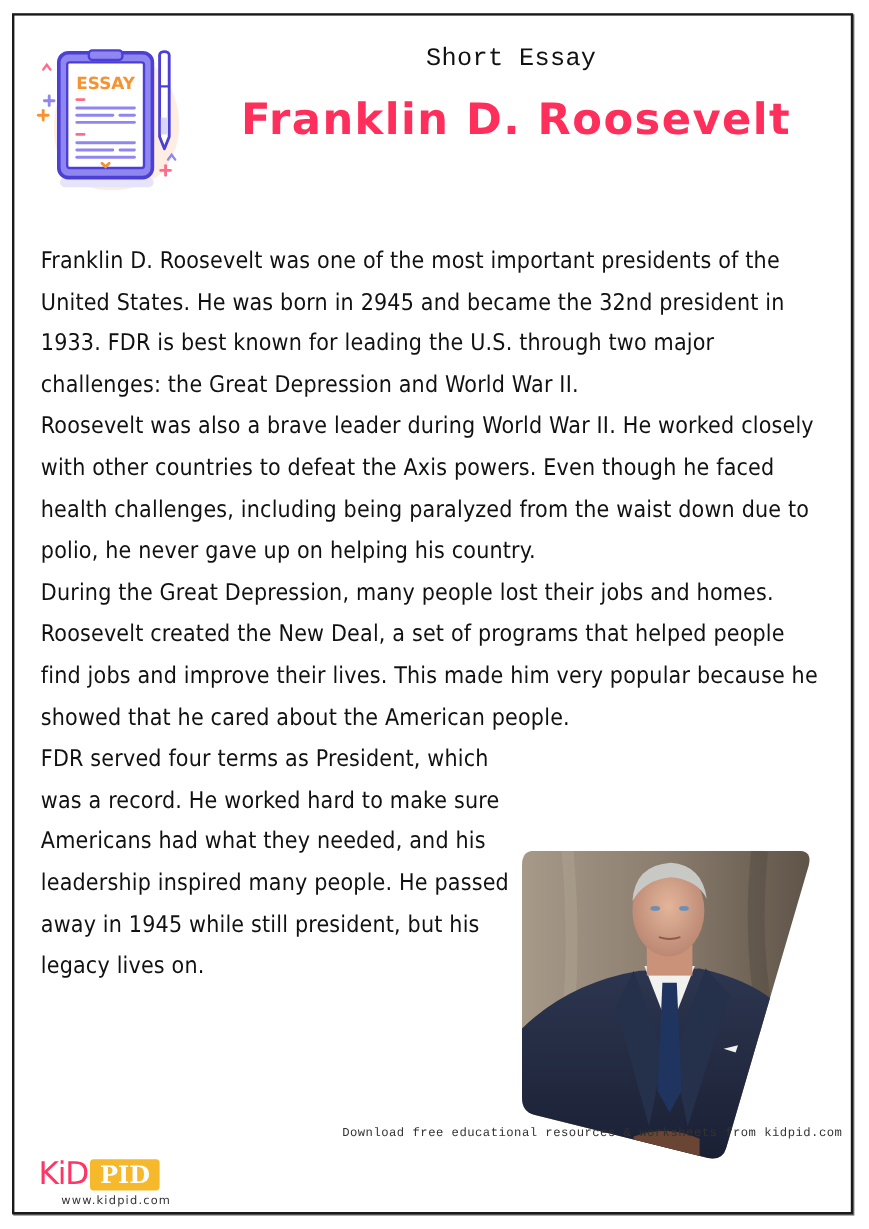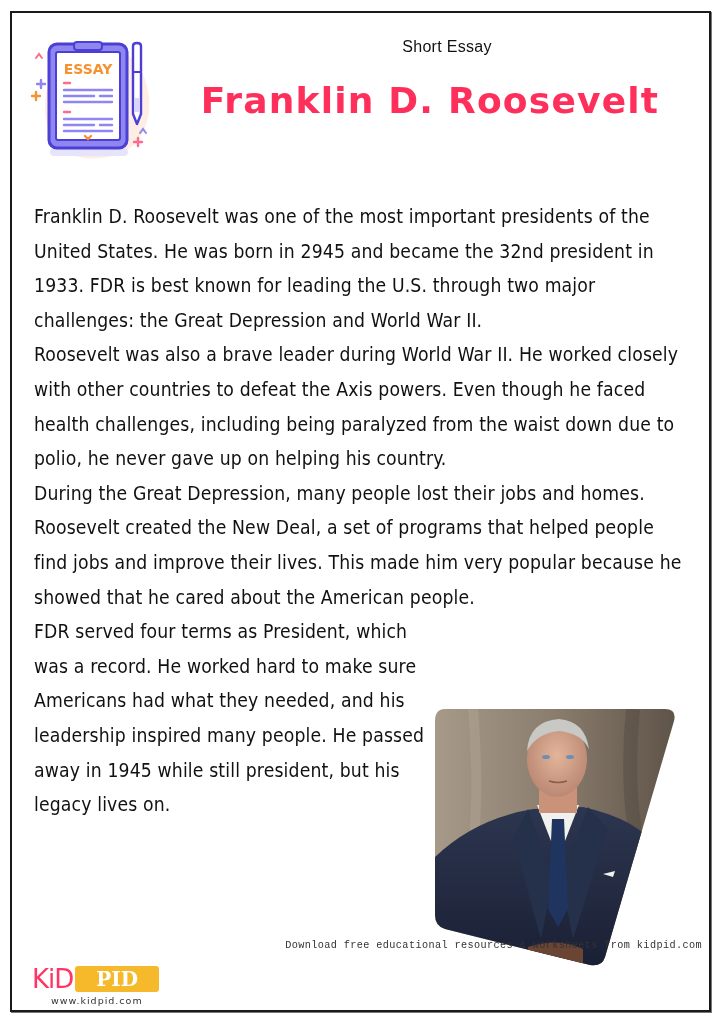--- a/index.html
+++ b/index.html
@@ -27,26 +27,26 @@
   }
   .essay-icon {
     position: absolute;
     left: 30px;
     top: 36px;
     width: 130px;
     height: 130px;
   }
   .subtitle {
     position: absolute;
-    left: 347px;
+    left: 326px;
     top: 38px;
     width: 200px;
     text-align: center;
-    font-family: Liberation Sans, sans-serif;
-    font-size: 16px;
+    font-family: Liberation Mono, monospace;
+    font-size: 21px;
     letter-spacing: 0.3px;
     color: #111111;
   }
   .title {
     position: absolute;
     left: 190px;
     top: 80px;
     width: 480px;
     text-align: center;
     font-family: "DejaVu Sans", sans-serif;
@@ -94,21 +94,21 @@
     letter-spacing: -1px;
     vertical-align: middle;
   }
   .logo-pid {
     display: inline-block;
     background: #f6b92b;
     color: #ffffff;
     font-family: "DejaVu Serif", serif;
     font-weight: bold;
     font-size: 20px;
-    padding: 0 21px;
+    padding: 0 8px;
     border-radius: 3px;
     height: 26px;
     line-height: 26px;
     vertical-align: middle;
     margin-left: 2px;
   }
   .logo-url {
     display: block;
     font-family: "DejaVu Sans", sans-serif;
     font-size: 9.5px;

